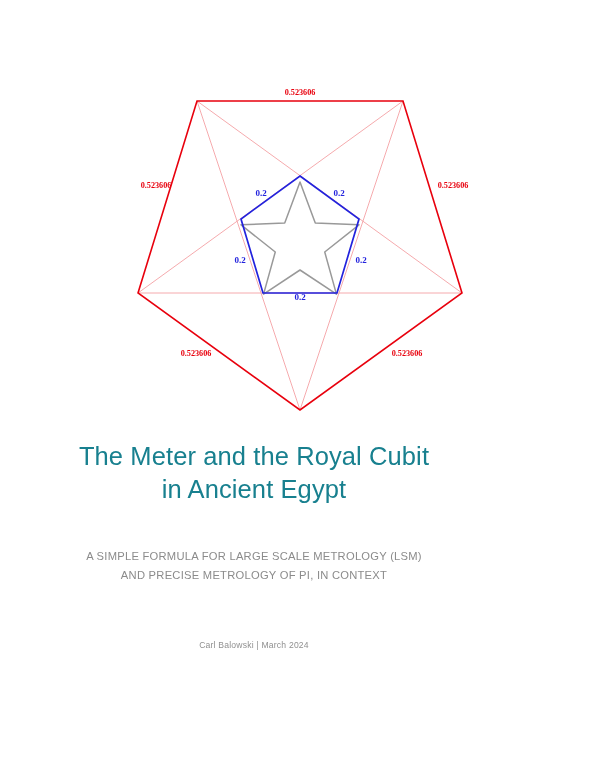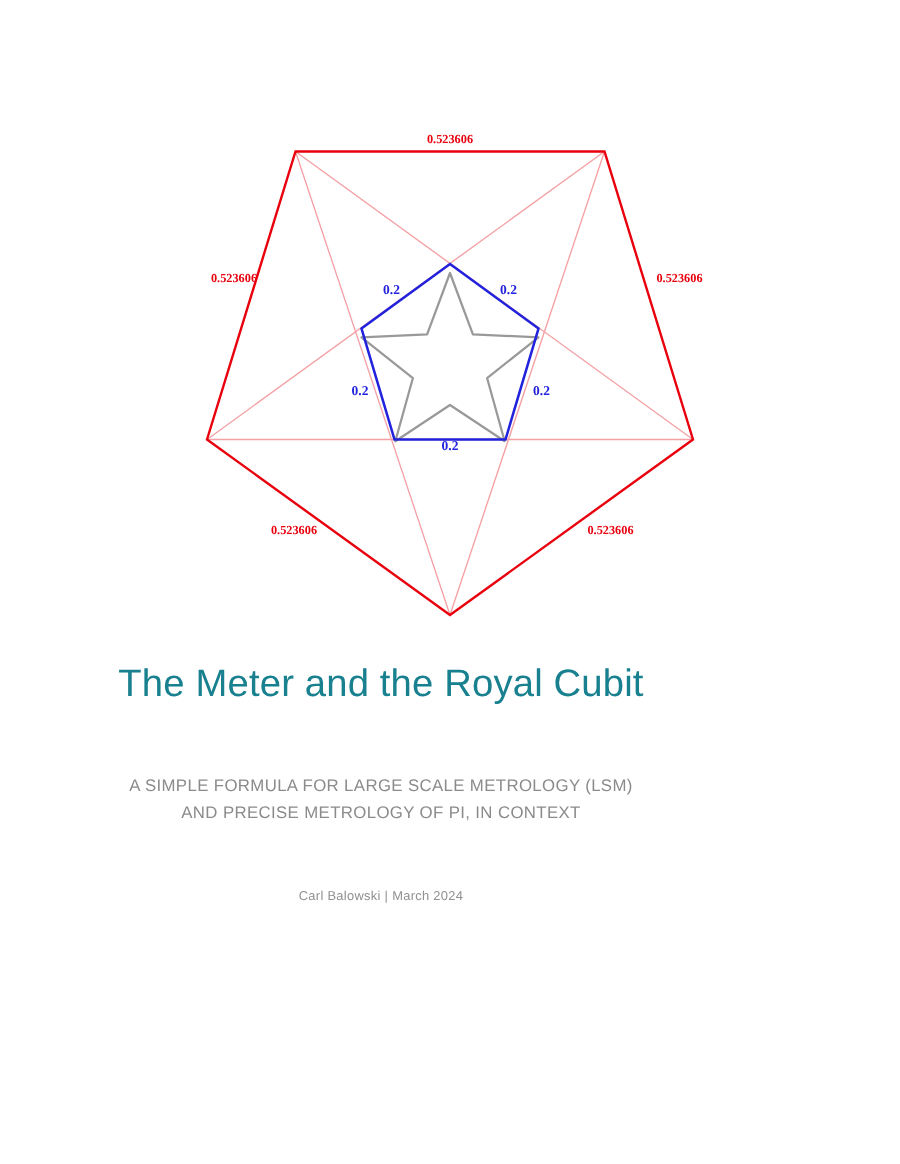--- a/index.html
+++ b/index.html
@@ -68,21 +68,21 @@
     color: #8b8b8b;
     font-size: 11.2px;
     line-height: 1.65;
     letter-spacing: 0.25px;
     font-weight: 400;
   }
   #subtitle .line {
     display: block;
   }
   #byline {
-    margin: 0;
+    margin: 16px;
     padding-top: 40px;
     color: #909090;
     font-size: 8.6px;
     letter-spacing: 0.2px;
   }
 </style>
 </head>
 <body>
 
 <div id="page">
@@ -125,20 +125,21 @@
           <text x="300" y="300" text-anchor="middle" class="blue-label">0.2</text>
         </g>
 
     </svg>
   </div>
 
   <div id="text-block">
 
     <h1 id="title">
       <span class="line">The Meter and the Royal Cubit</span>
+      <span class="line">in Ancient Egypt</span>
     </h1>
 
     <p id="subtitle">
       <span class="line">A SIMPLE FORMULA FOR LARGE SCALE METROLOGY (LSM)</span>
       <span class="line">AND PRECISE METROLOGY OF PI, IN CONTEXT</span>
     </p>
 
     <p id="byline">Carl Balowski | March 2024</p>
 
   </div>

